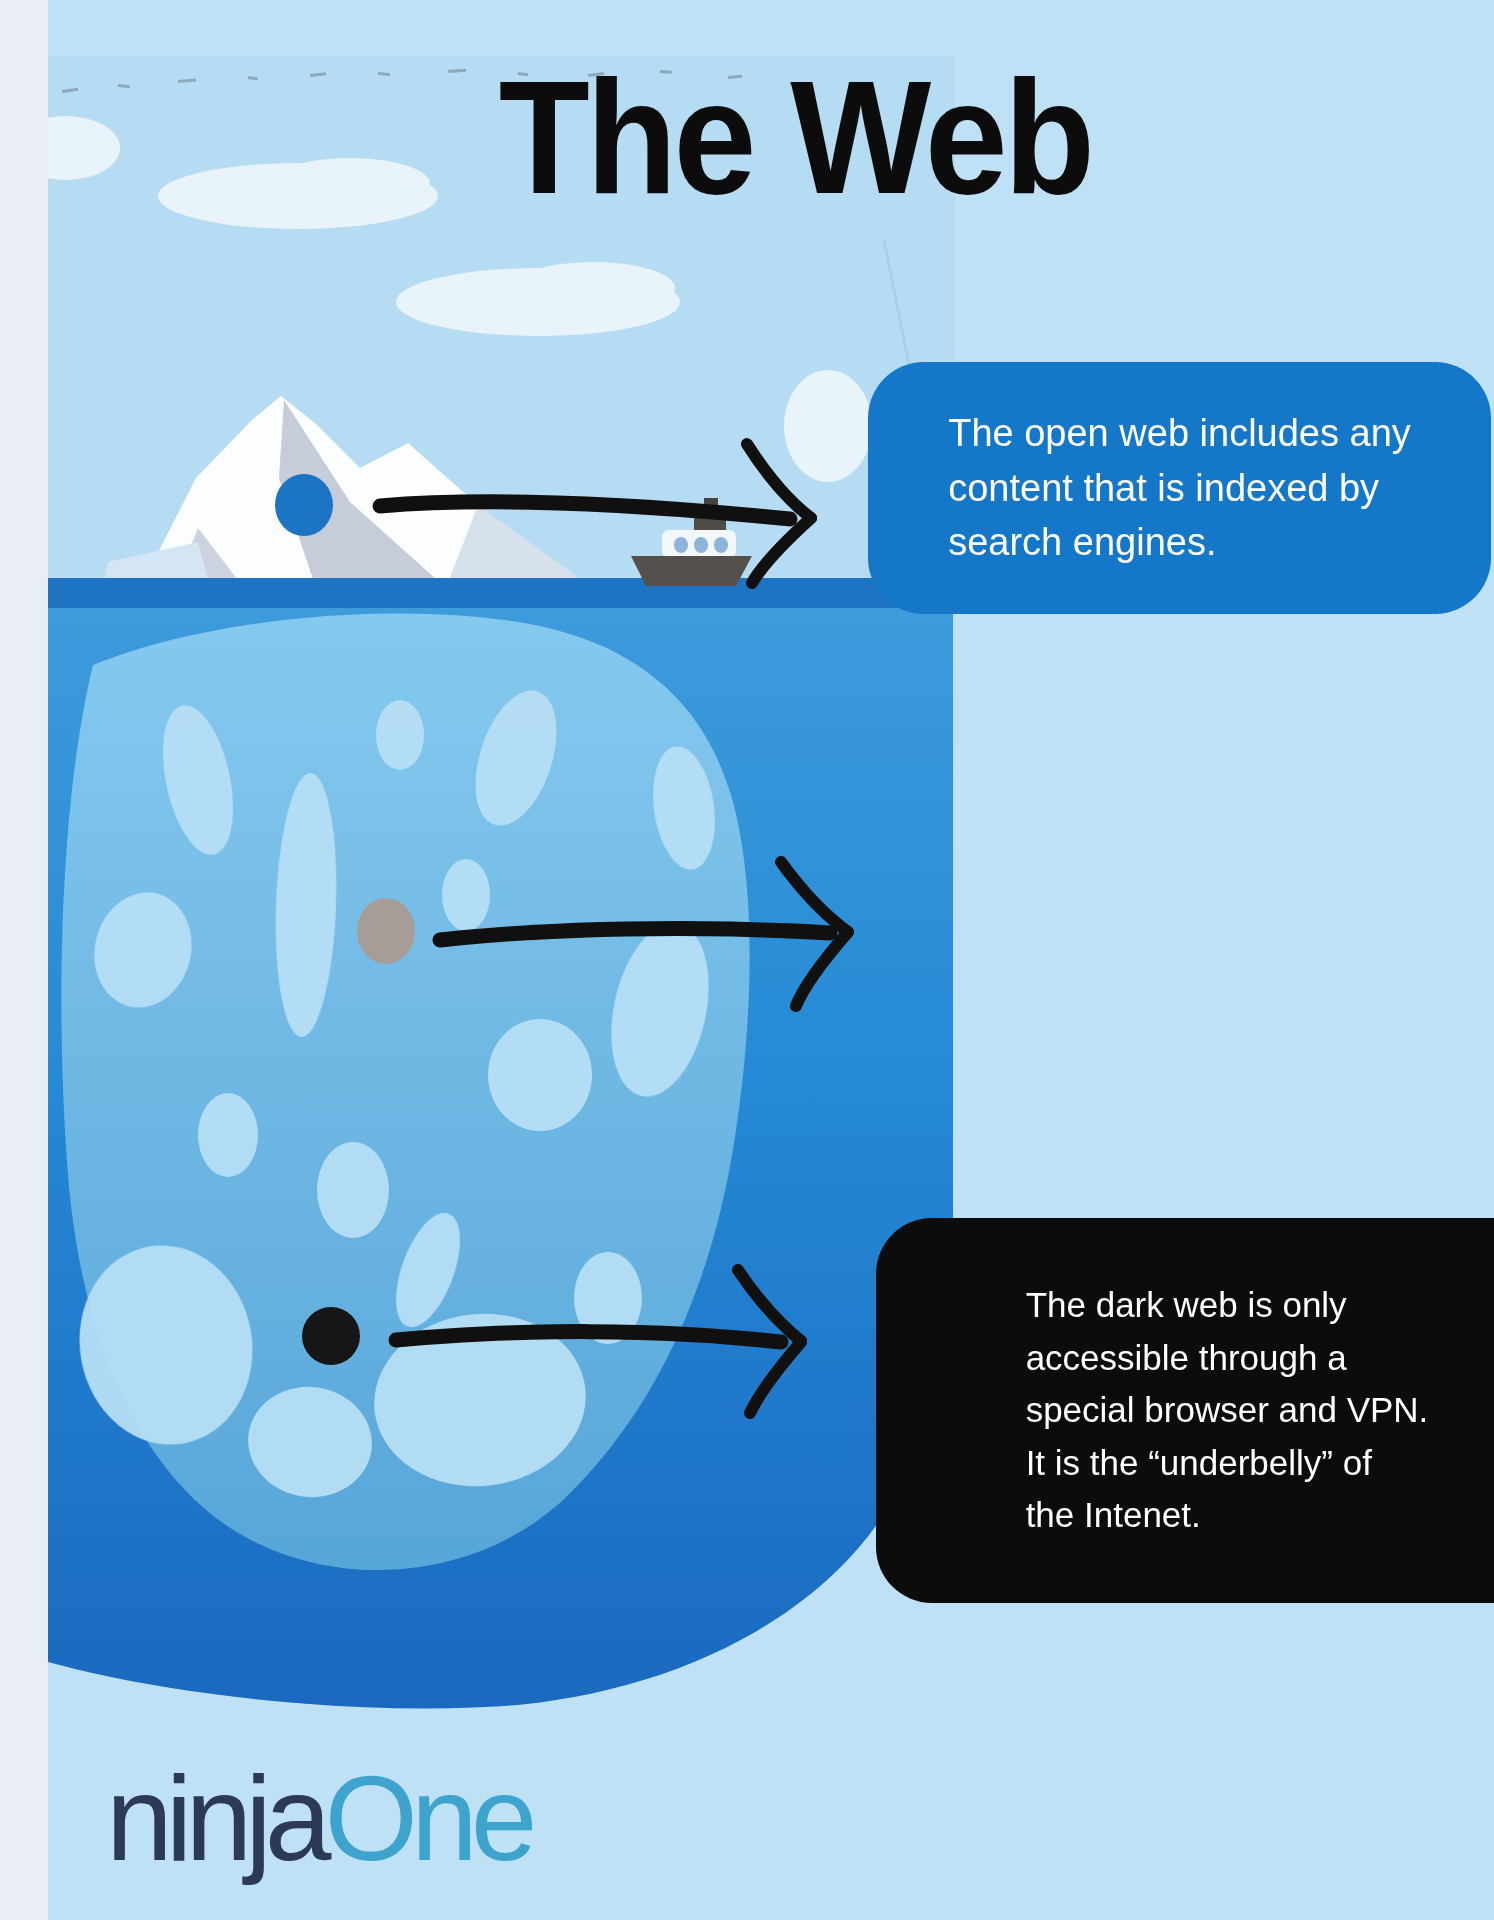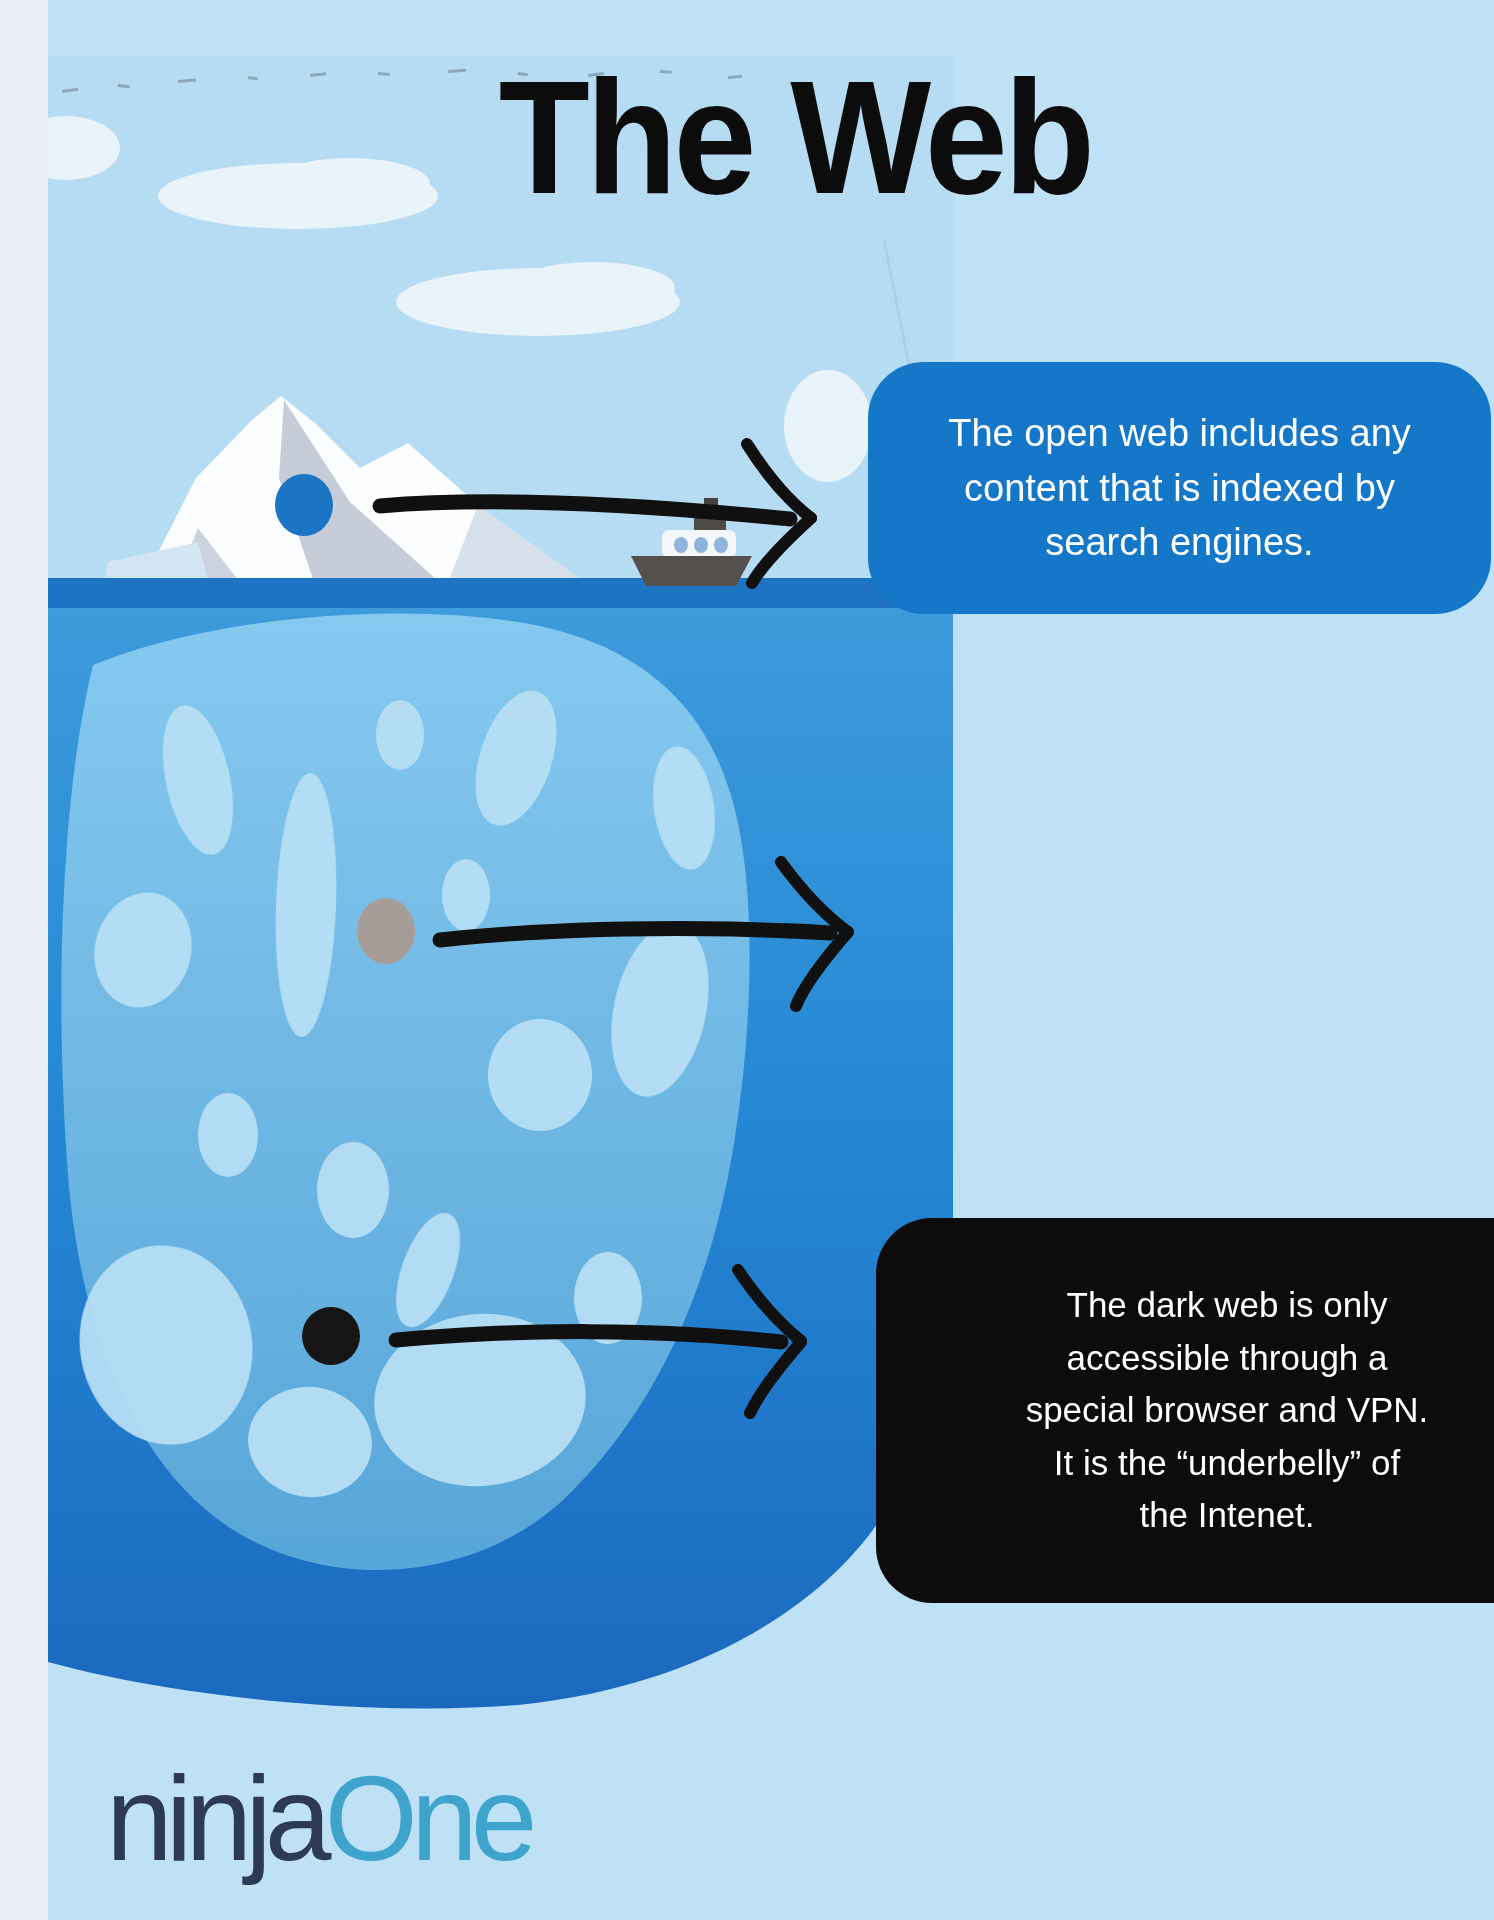--- a/index.html
+++ b/index.html
@@ -9,21 +9,21 @@
   }
   .scene{position:absolute;left:0;top:0;width:1494px;height:1920px;}
   .page-title{
     position:absolute;top:52px;left:0;width:1494px;text-align:center;
     font-size:162px;line-height:1.05;font-weight:700;color:#0c0c0c;
     letter-spacing:-4px;transform:scaleX(.92);transform-origin:50% 50%;
   }
   .callout{
     position:absolute;border-radius:56px;color:#ffffff;
     display:flex;align-items:center;justify-content:center;
-    text-align:center;white-space:pre-line;padding:10px 30px;box-sizing:border-box;
+    white-space:pre-line;padding:10px 30px;box-sizing:border-box;
   }
   .callout-open{left:820px;top:362px;width:623px;height:252px;background:#1477c8;font-size:38px;line-height:1.44;}
   .callout-deep{left:820px;top:744px;width:640px;height:419px;background:#7d7d7d;font-size:38px;line-height:1.5;}
   .callout-dark{left:828px;top:1218px;width:702px;height:385px;background:#0c0c0c;font-size:35px;line-height:1.5;}
   .brand-logo{
     position:absolute;left:58px;top:1752px;height:140px;
     font-size:120px;line-height:1.1;font-weight:400;letter-spacing:-7px;
     white-space:nowrap;
   }
   .brand-ninja{color:#2d3a55;}

